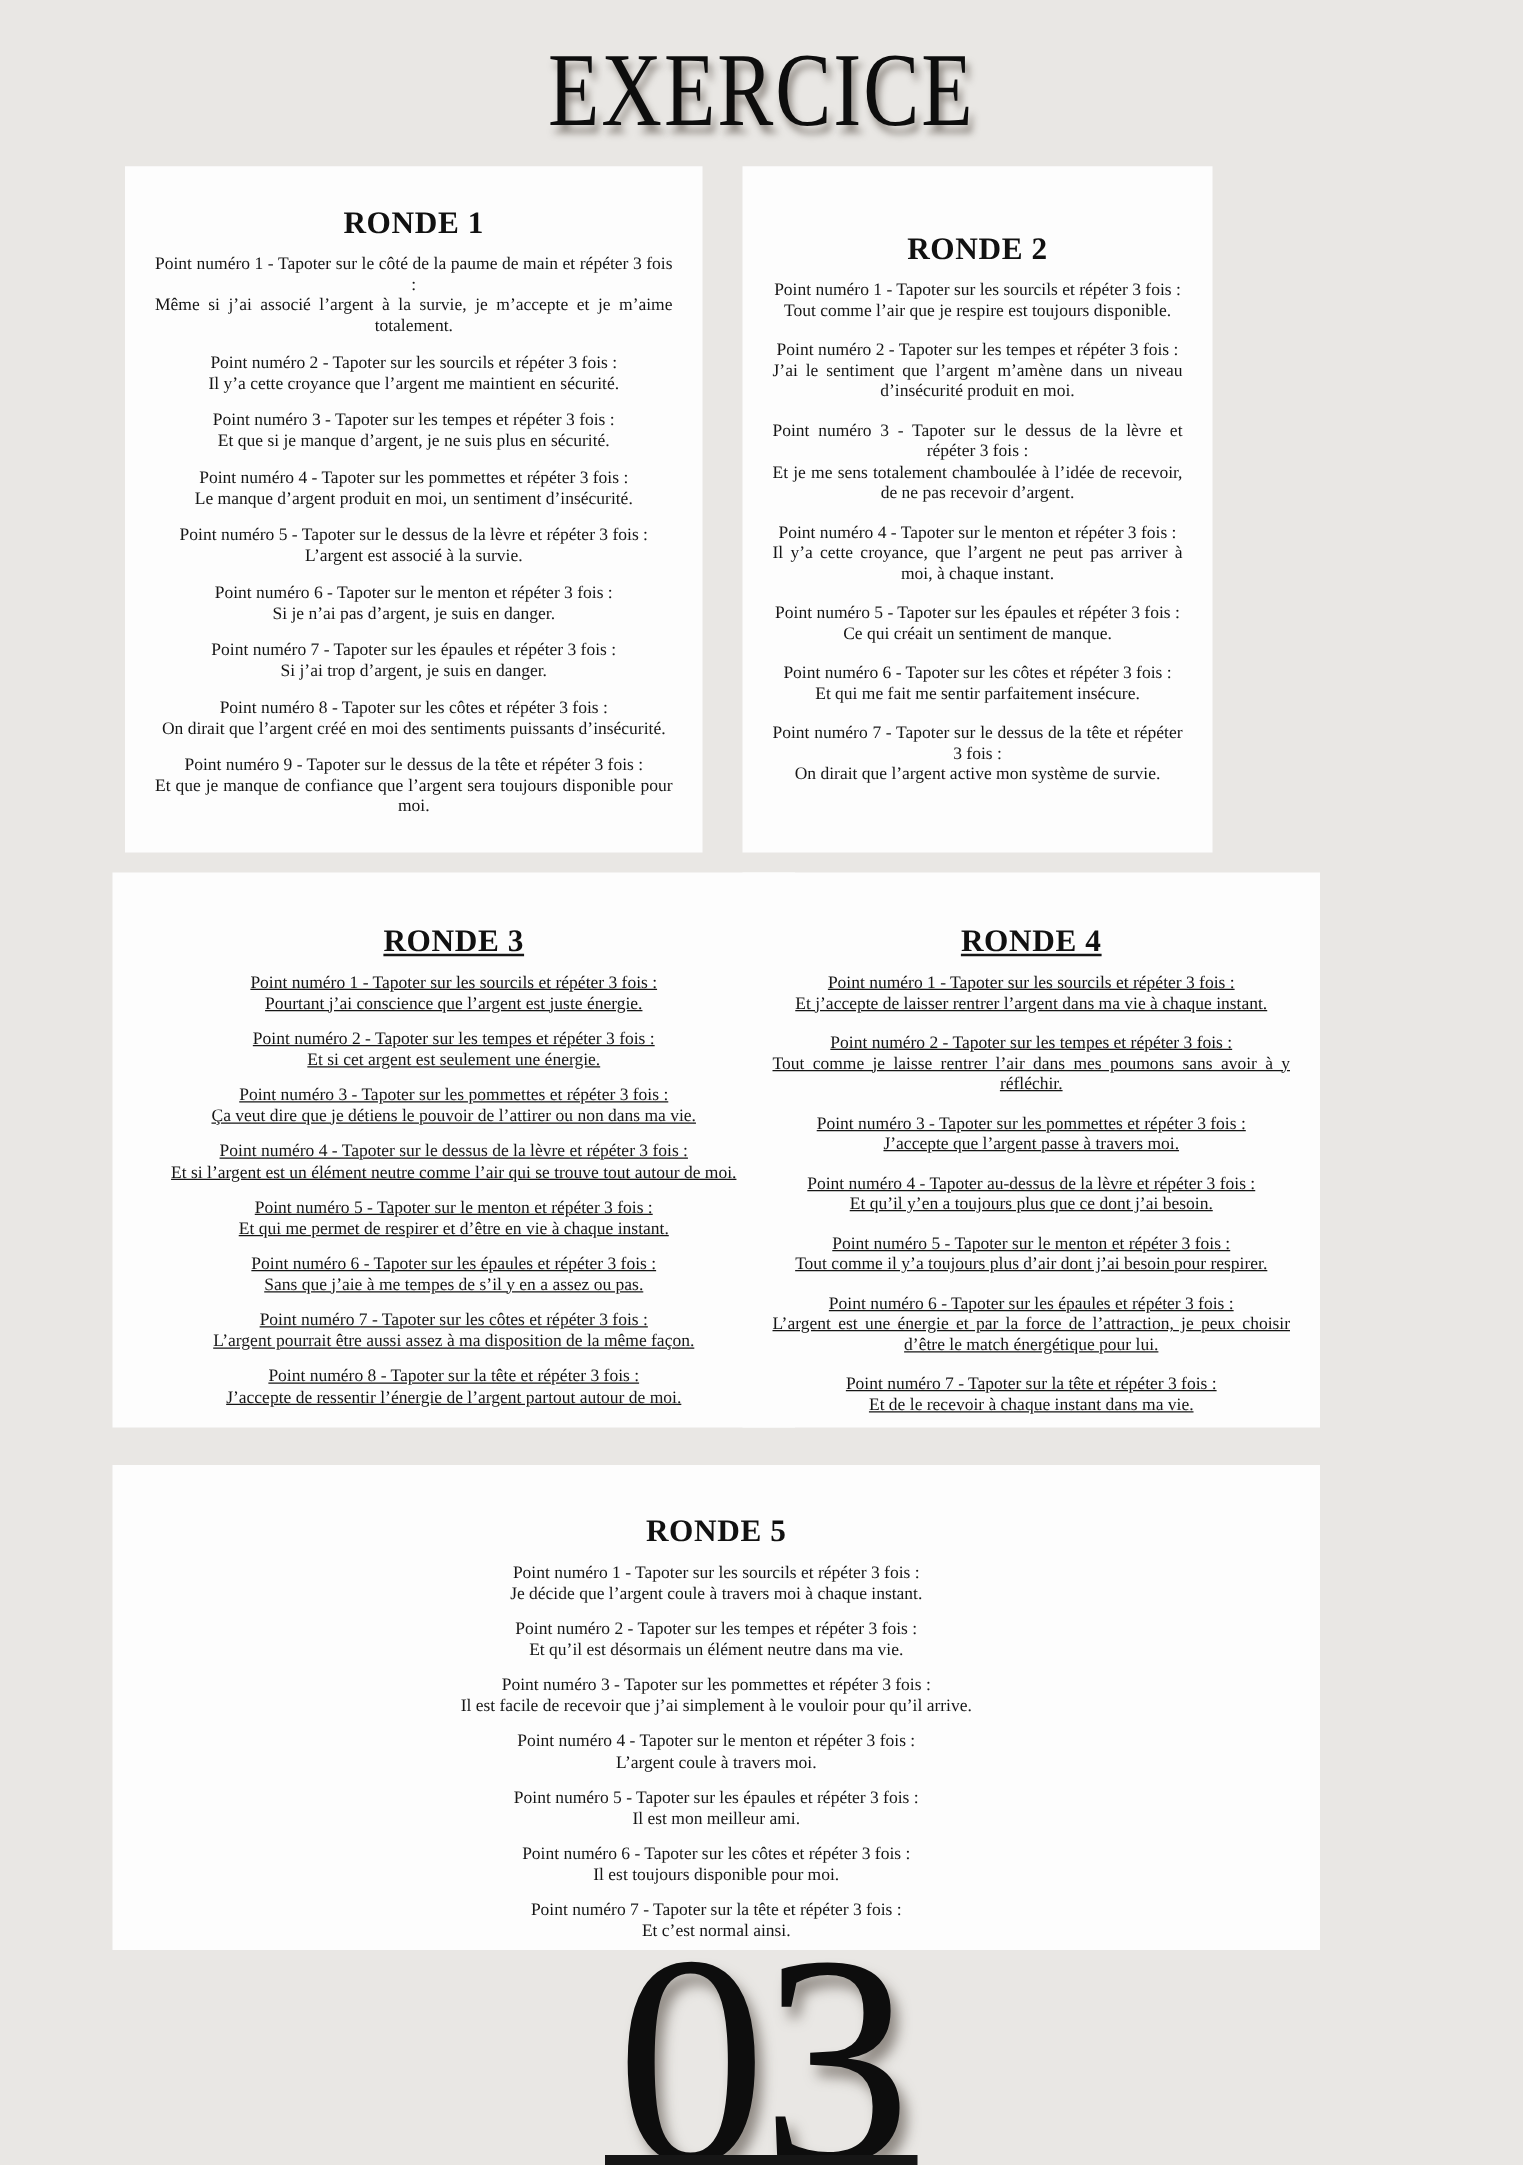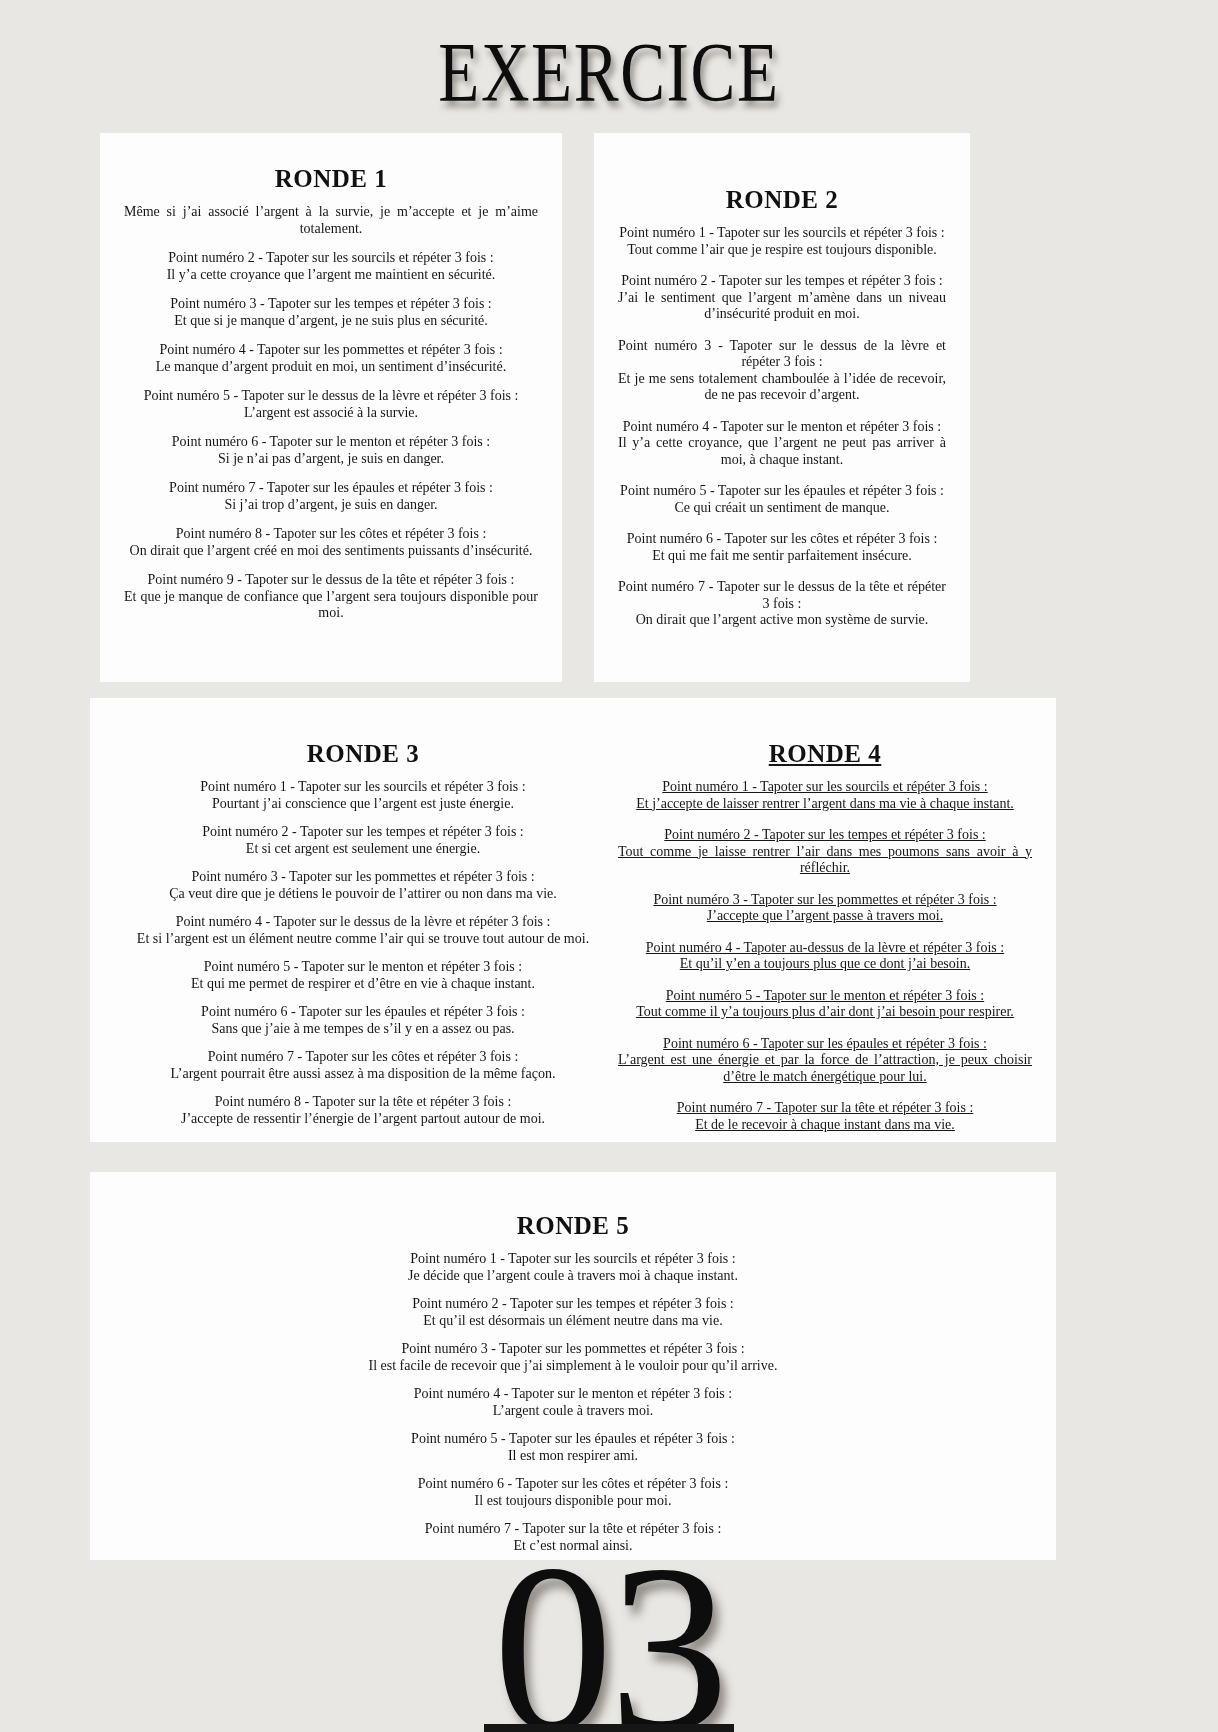--- a/index.html
+++ b/index.html
@@ -21,21 +21,21 @@
     text-shadow: 4px 6px 7px rgba(95,88,80,0.65);
   }
   .card {
     position: absolute;
     background: #fdfdfd;
     box-sizing: border-box;
     padding: 0 24px;
   }
   .r1 { left: 100px;  top: 133px;  width: 462px; height: 549px; padding-top: 32px; }
   .r2 { left: 594px; top: 133px;  width: 376px; height: 549px; padding-top: 53px; }
-  .r3 { left: 90px;  top: 698px;  width: 546px; height: 444px; padding-top: 42px; }
+  .r3 { left: 90px;  top: 698px;  width: 546px; height: 444px; padding-top: 42px; text-decoration: underline; }
   .r4 { left: 594px; top: 698px;  width: 462px; height: 444px; padding-top: 42px; text-decoration: underline; }
   .r5 { left: 90px;  top: 1132px; width: 966px; height: 388px; padding: 40px 200px 0; margin-top: 40px; }
   .rtitle {
     margin: 0 0 11px; text-align: center;
     font-size: 25px; font-weight: 700; letter-spacing: 0.5px;
     color: #111;
   }
   .pt { margin-bottom: 12px; }
   .r1 .pt { margin-bottom: 13px; }
   .r2 .pt, .r4 .pt { margin-bottom: 15px; }
@@ -60,20 +60,21 @@
   }
 </style>
 </head>
 <body>
 
 <h1 class="title">EXERCICE</h1>
 
 <section class="card r1">
   <h2 class="rtitle">RONDE 1</h2>
   <div class="pt">
+    <p class="ph">Point numéro 1 - Tapoter sur le côté de la paume de main et répéter 3 fois :</p>
     <p class="pa">Même si j’ai associé l’argent à la survie, je m’accepte et je m’aime totalement.</p>
   </div>
   <div class="pt">
     <p class="ph">Point numéro 2 - Tapoter sur les sourcils et répéter 3 fois :</p>
     <p class="pa">Il y’a cette croyance que l’argent me maintient en sécurité.</p>
   </div>
   <div class="pt">
     <p class="ph">Point numéro 3 - Tapoter sur les tempes et répéter 3 fois :</p>
     <p class="pa">Et que si je manque d’argent, je ne suis plus en sécurité.</p>
   </div>
@@ -216,21 +217,21 @@
   <div class="pt">
     <p class="ph">Point numéro 3 - Tapoter sur les pommettes et répéter 3 fois :</p>
     <p class="pa">Il est facile de recevoir que j’ai simplement à le vouloir pour qu’il arrive.</p>
   </div>
   <div class="pt">
     <p class="ph">Point numéro 4 - Tapoter sur le menton et répéter 3 fois :</p>
     <p class="pa">L’argent coule à travers moi.</p>
   </div>
   <div class="pt">
     <p class="ph">Point numéro 5 - Tapoter sur les épaules et répéter 3 fois :</p>
-    <p class="pa">Il est mon respirer ami.</p>
+    <p class="pa">Il est mon meilleur ami.</p>
   </div>
   <div class="pt">
     <p class="ph">Point numéro 6 - Tapoter sur les côtes et répéter 3 fois :</p>
     <p class="pa">Il est toujours disponible pour moi.</p>
   </div>
   <div class="pt">
     <p class="ph">Point numéro 7 - Tapoter sur la tête et répéter 3 fois :</p>
     <p class="pa">Et c’est normal ainsi.</p>
   </div>
 </section>

